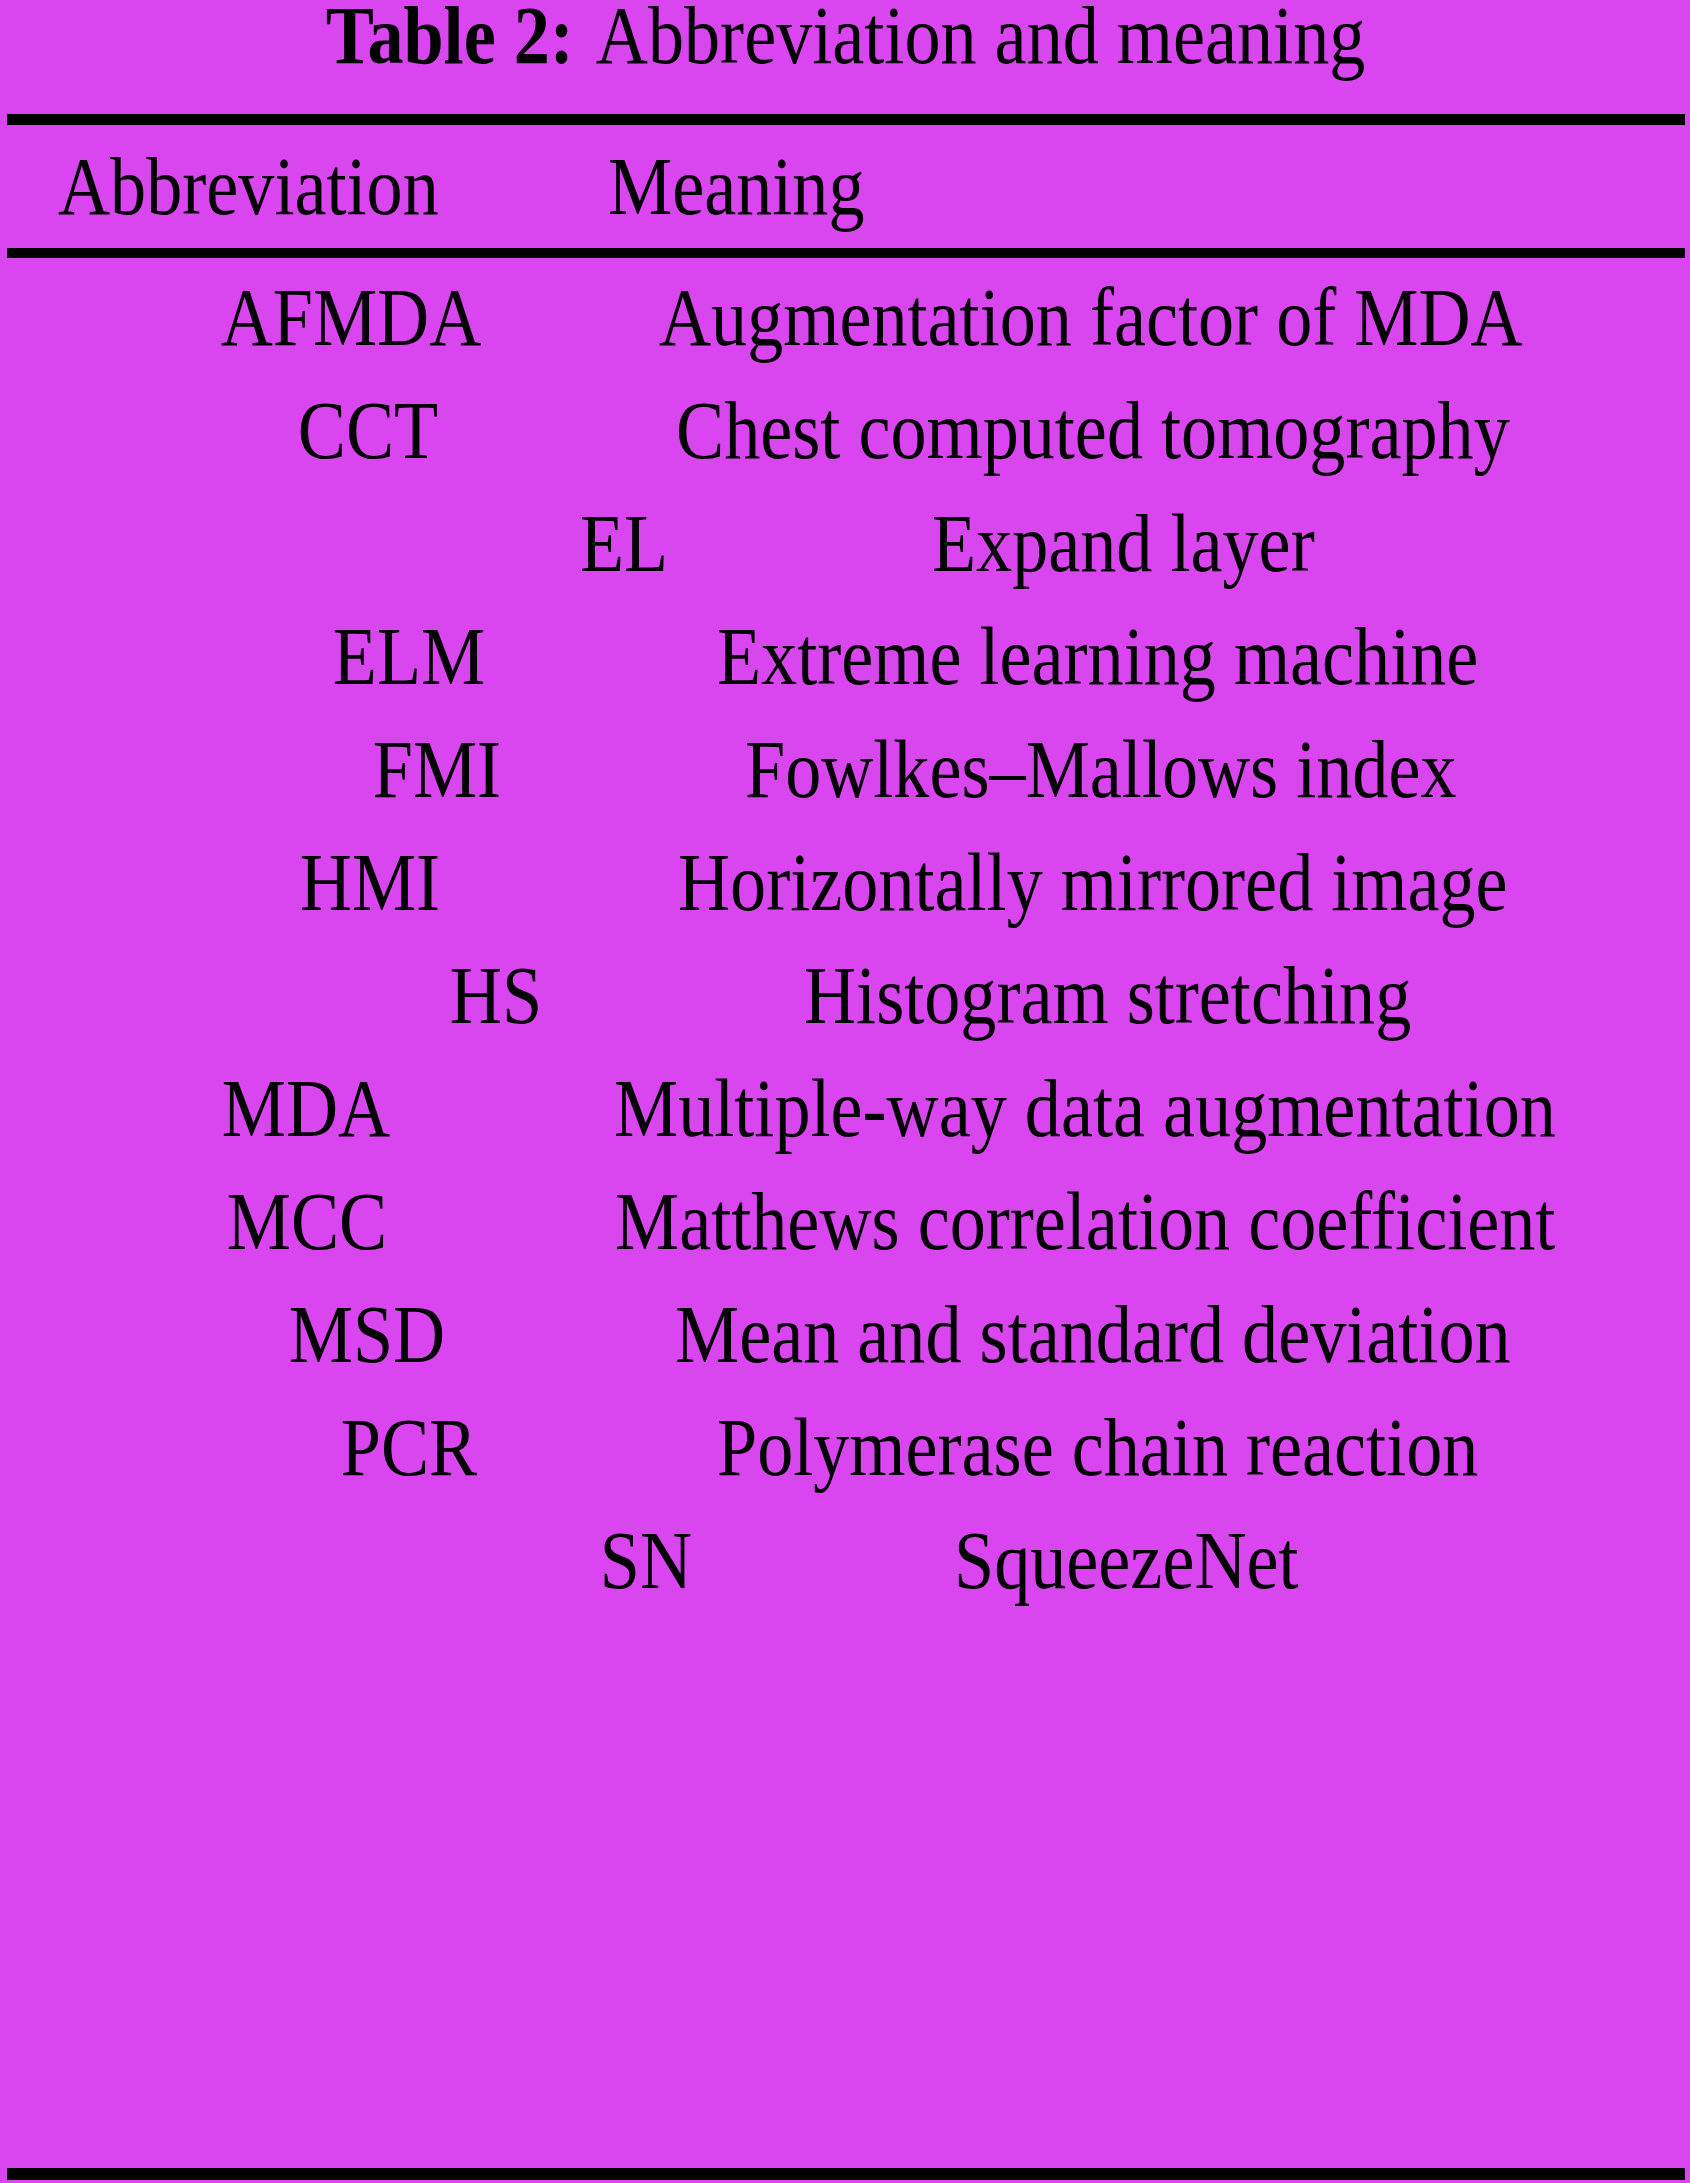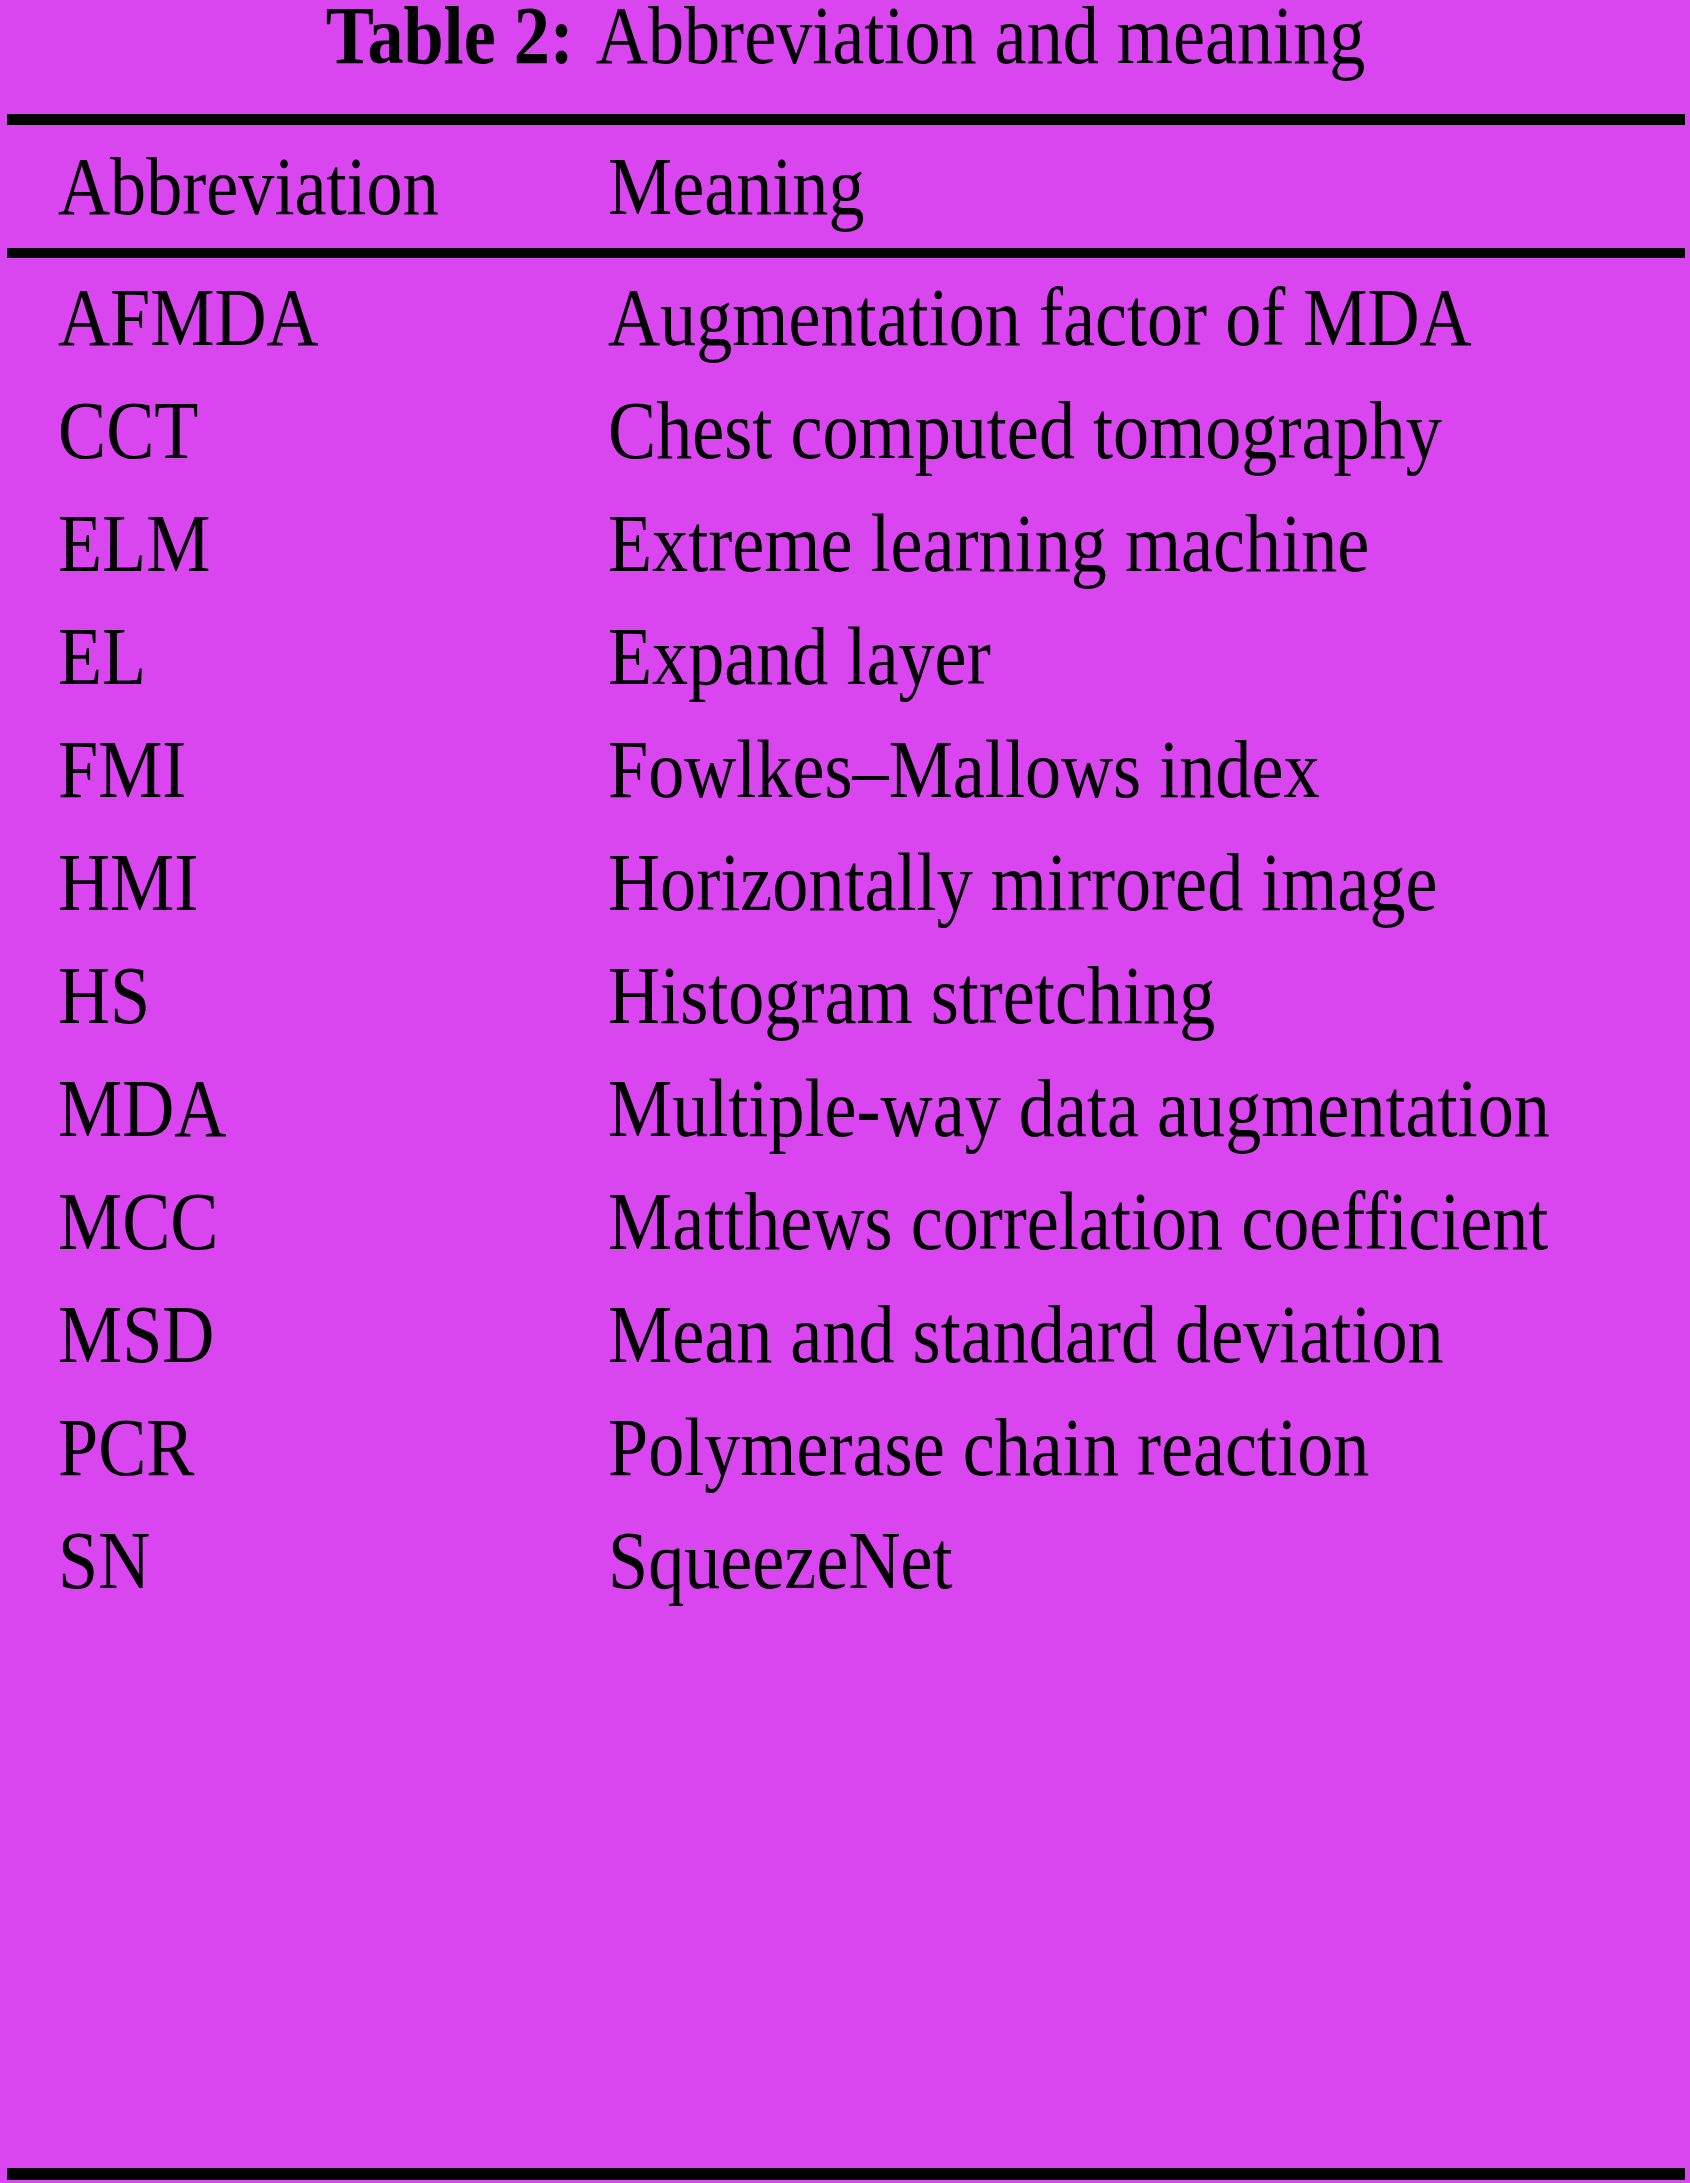--- a/index.html
+++ b/index.html
@@ -53,20 +53,21 @@
     position:absolute;
     top:261px;
     left:0;
     width:1691px;
   }
   .row{
     height:113px;
     line-height:113px;
     font-size:82px;
     white-space:nowrap;
+    text-align:center;
   }
   .cell{
     display:inline-block;
     transform:scaleX(.88);
     transform-origin:0 50%;
     vertical-align:baseline;
   }
   .cell-abbr{
     margin-left:58px;
     width:550px;
@@ -91,24 +92,24 @@
   <div class="rule rule-mid"></div>
 
   <div class="rows">
       <div class="row">
     <span class="cell cell-abbr">AFMDA</span><span class="cell cell-meaning">Augmentation factor of MDA</span>
   </div>
       <div class="row">
     <span class="cell cell-abbr">CCT</span><span class="cell cell-meaning">Chest computed tomography</span>
   </div>
       <div class="row">
-    <span class="cell cell-abbr">ELM</span><span class="cell cell-meaning">Extreme learning machine</span>
+    <span class="cell cell-abbr">EL</span><span class="cell cell-meaning">Expand layer</span>
   </div>
       <div class="row">
-    <span class="cell cell-abbr">EL</span><span class="cell cell-meaning">Expand layer</span>
+    <span class="cell cell-abbr">ELM</span><span class="cell cell-meaning">Extreme learning machine</span>
   </div>
       <div class="row">
     <span class="cell cell-abbr">FMI</span><span class="cell cell-meaning">Fowlkes–Mallows index</span>
   </div>
       <div class="row">
     <span class="cell cell-abbr">HMI</span><span class="cell cell-meaning">Horizontally mirrored image</span>
   </div>
       <div class="row">
     <span class="cell cell-abbr">HS</span><span class="cell cell-meaning">Histogram stretching</span>
   </div>

